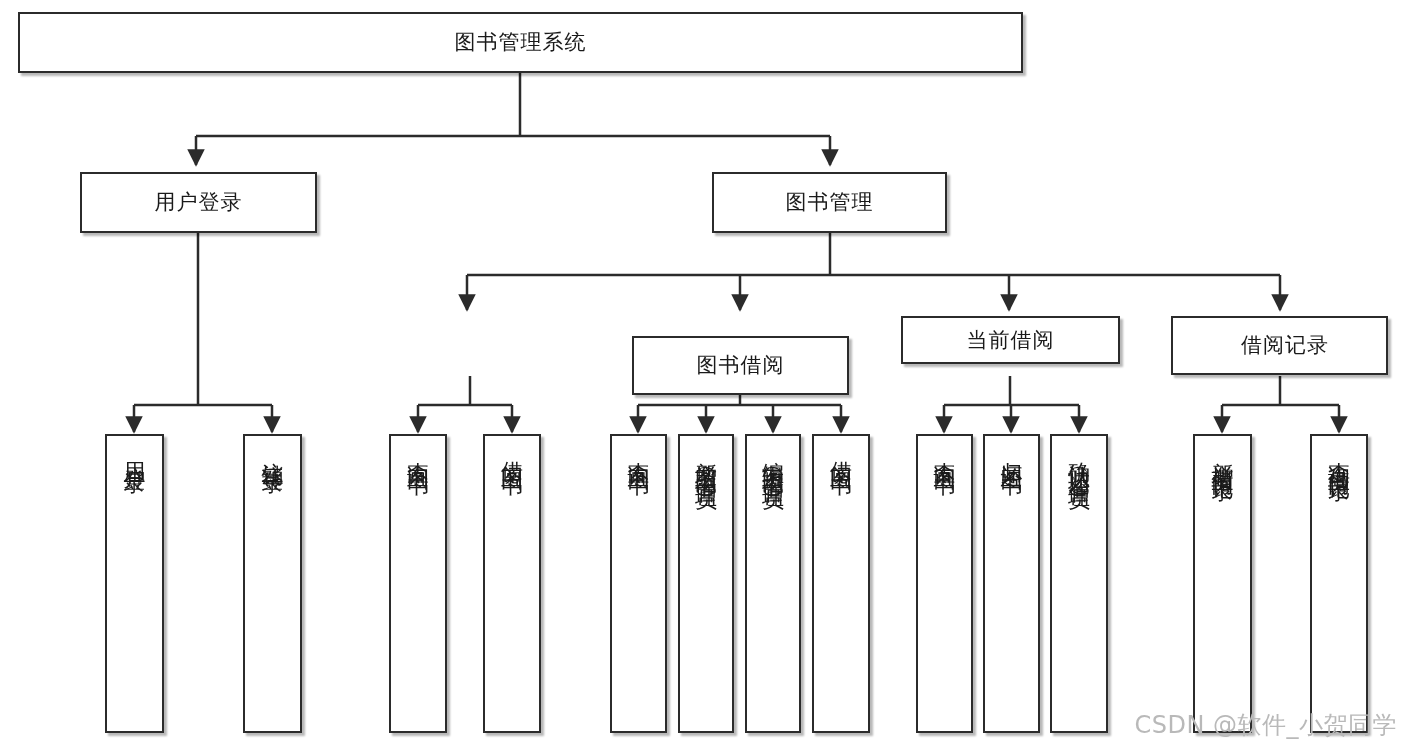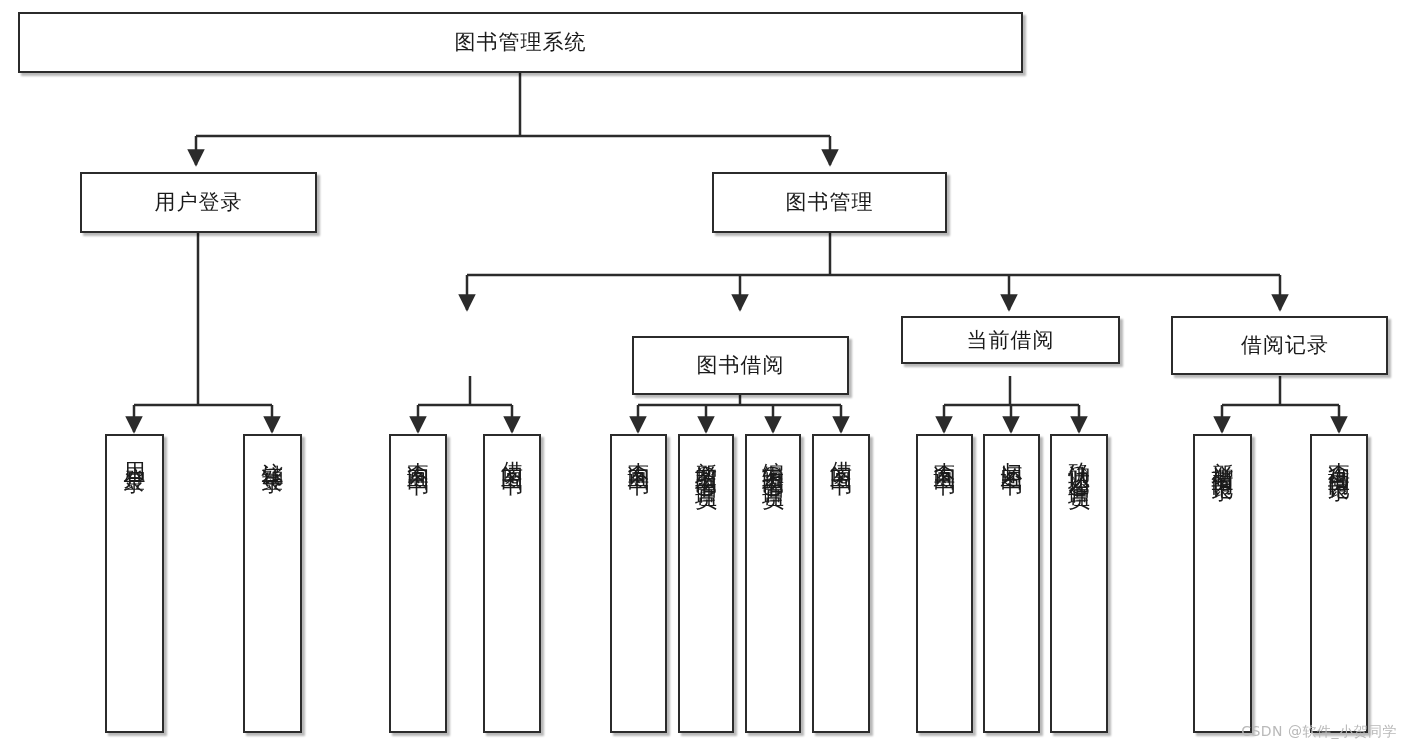--- a/index.html
+++ b/index.html
@@ -59,21 +59,21 @@
     writing-mode: vertical-rl;
     text-orientation: upright;
     font-size: 22px;
     letter-spacing: 4px;
     line-height: 1;
   }
   .watermark {
     position: absolute;
     right: 8px;
     bottom: 6px;
-    font-size: 14px;
+    font-size: 24px;
     color: #b9b9b9;
     white-space: nowrap;
     letter-spacing: 0.5px;
   }
 </style>
 </head>
 <body>
 
 <div id="canvas">
 

